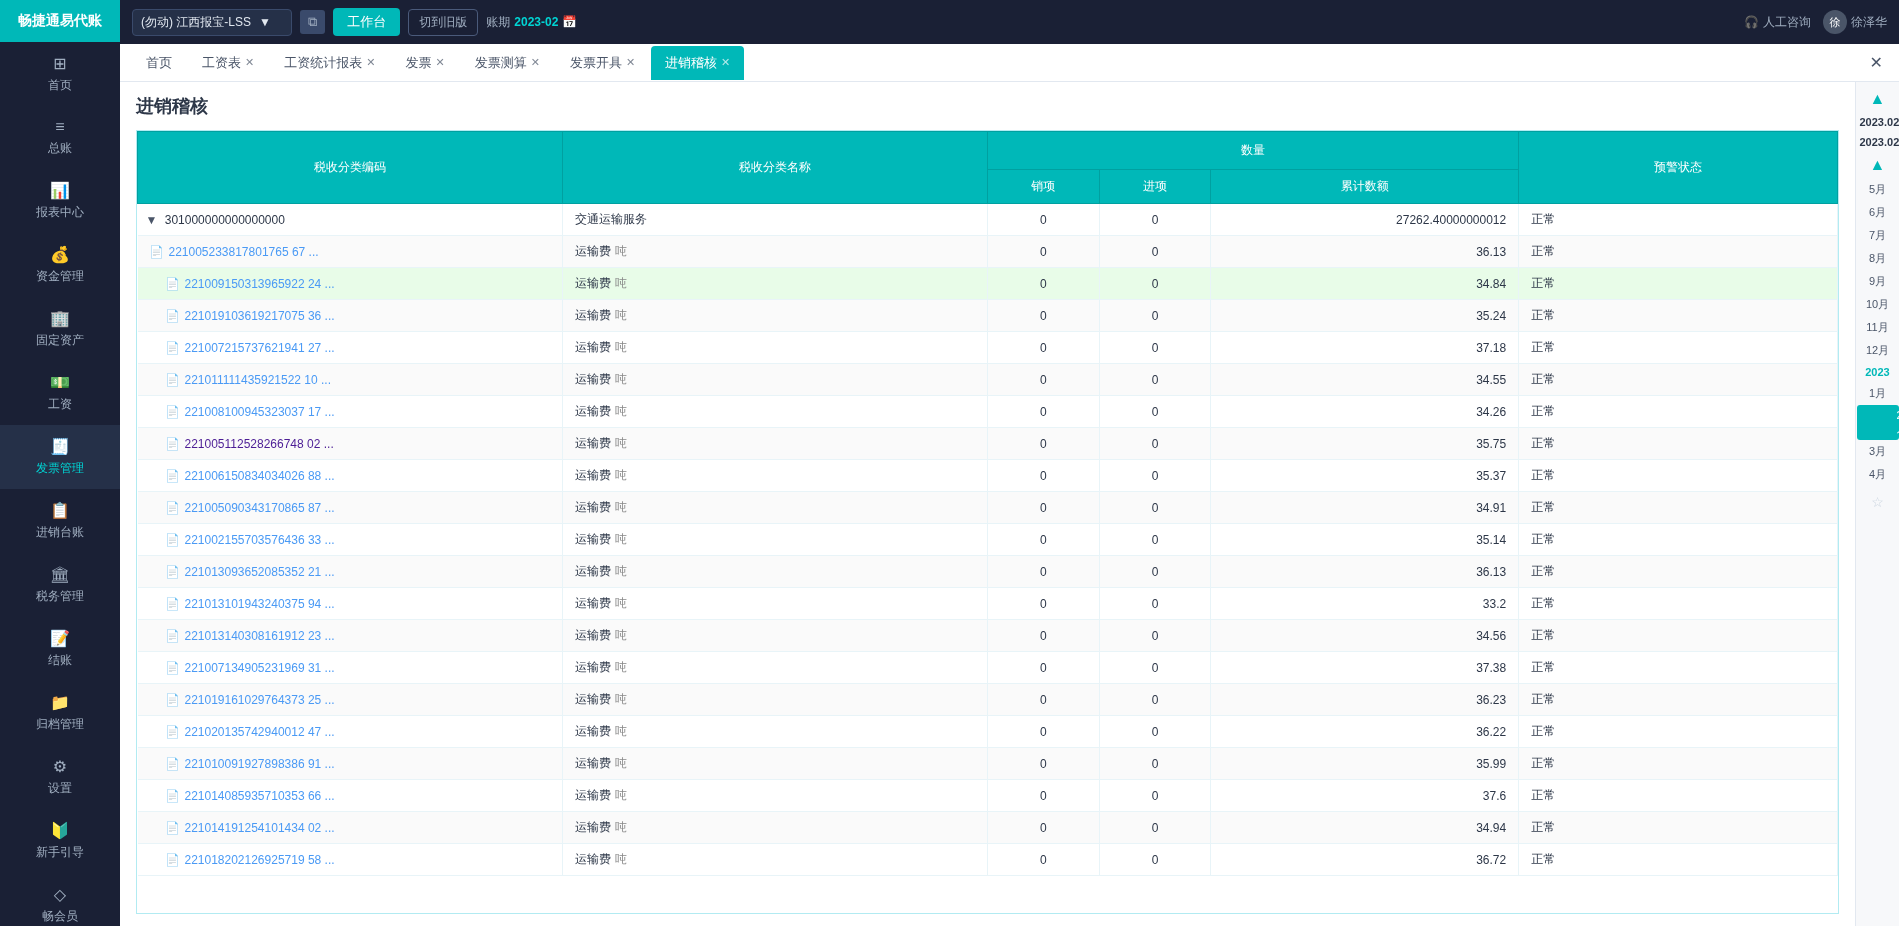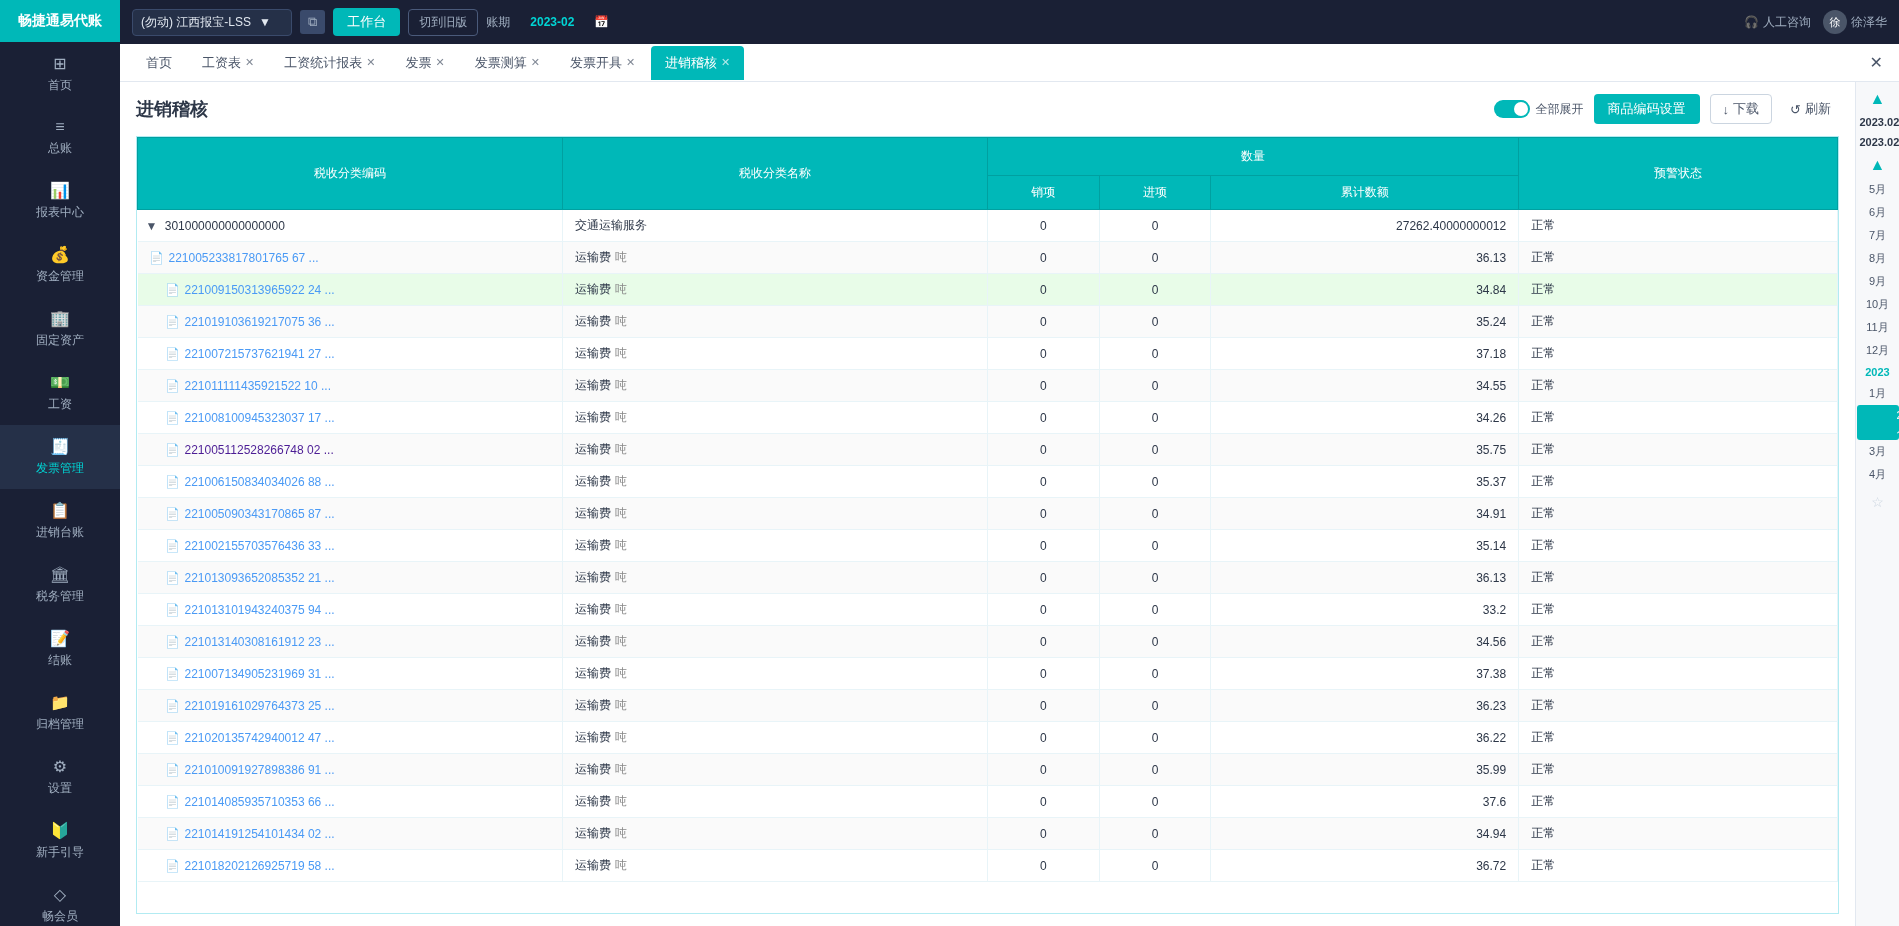--- a/index.html
+++ b/index.html
@@ -96,21 +96,21 @@
       padding: 4px 10px;
       border-radius: 4px;
       cursor: pointer;
       font-size: 12px;
     }
     .topbar-period {
       color: #a0aec0;
       font-size: 12px;
       display: flex;
       align-items: center;
-      gap: 20px;
+      gap: 4px;
     }
     .topbar-right {
       margin-left: auto;
       display: flex;
       align-items: center;
       gap: 12px;
       color: #a0aec0;
       font-size: 12px;
     }
     .topbar-user {
@@ -461,35 +461,20 @@
       <span class="close-x">✕</span>
     </div>
     <div class="tab-close-btn">✕</div>
   </div>
 
   <div class="content-area">
     <div class="page-content">
 
       <div class="page-header">
         <h1 class="page-title">进销稽核</h1>
-        <div class="page-actions">
-          <div class="toggle-btn">
-            <div class="toggle-switch"></div>
-            <span>全部展开</span>
-          </div>
-          <button class="btn-product-settings">商品编码设置</button>
-          <button class="btn-download">
-            <span>↓</span>
-            <span>下载</span>
-          </button>
-          <button class="btn-refresh">
-            <span>↺</span>
-            <span>刷新</span>
-          </button>
-        </div>
       </div>
 
       <div class="table-container">
         <table>
           <thead>
             <tr>
               <th rowspan="2" style="width:20%;">税收分类编码</th>
               <th rowspan="2" style="width:20%;">税收分类名称</th>
               <th colspan="3" style="width:25%;">数量</th>
               <th rowspan="2" style="width:15%;">预警状态</th>

